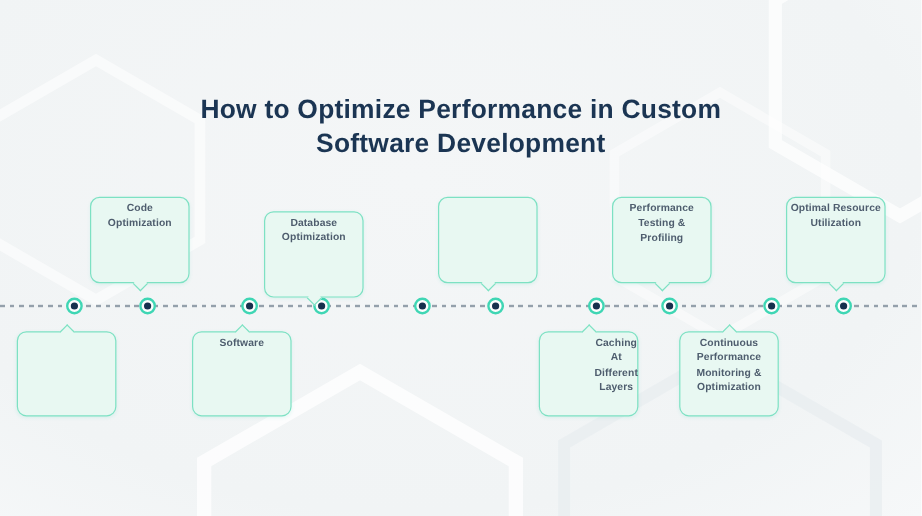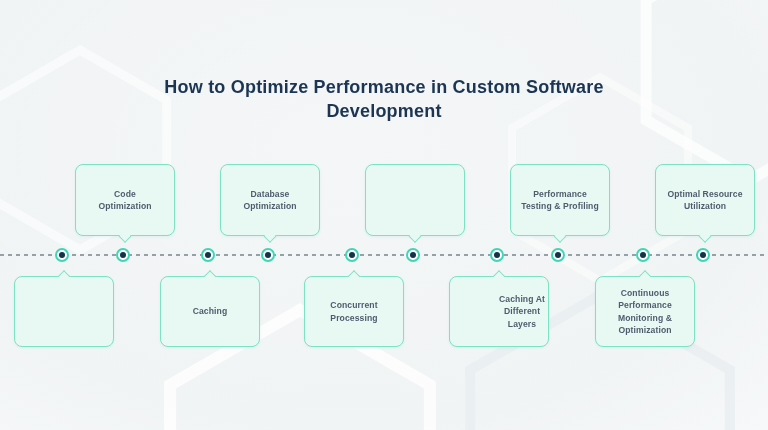--- a/index.html
+++ b/index.html
@@ -32,21 +32,21 @@
   }
 
   .title {
     position: absolute;
     top: 76px;
     left: 0;
     right: 0;
     margin: 0 auto;
     max-width: 500px;
     text-align: center;
-    font-size: 18px;
+    font-size: 22px;
     font-weight: bold;
     line-height: 1.32;
     letter-spacing: 0.2px;
     color: var(--title);
   }
 
   .timeline-line {
     position: absolute;
     top: 254px;
     left: 0;
@@ -72,27 +72,26 @@
     height: 6px;
     border-radius: 50%;
     background: var(--core);
   }
   .n1 { left: 55px; } .n2 { left: 116px; } .n3 { left: 201px; } .n4 { left: 261px; }
   .n5 { left: 345px; } .n6 { left: 406px; } .n7 { left: 490px; } .n8 { left: 551px; }
   .n9 { left: 636px; } .n10 { left: 696px; }
 
   .card {
     position: absolute;
-    width: 100px;
+    width: 83px;
     height: 72px;
     background: var(--card-fill);
     border: 1.5px solid var(--card-border);
     border-radius: 8px;
     display: flex;
-    align-items: center;
     justify-content: center;
     text-align: center;
     padding: 2px;
     box-shadow: 0 1px 3px rgba(63, 214, 180, 0.12);
   }
   .card .label {
     font-size: 8.6px;
     font-weight: bold;
     line-height: 1.45;
     color: var(--text);
@@ -113,22 +112,22 @@
     border-bottom: 1.5px solid var(--card-border);
   }
   .card.bottom .tail {
     top: -5.5px;
     border-left: 1.5px solid var(--card-border);
     border-top: 1.5px solid var(--card-border);
   }
 
   .card.top { top: 164px; }
   .card.bottom { top: 276px; height: 71px; }
-  .t1 { left: 75px; }  .t2 { left: 220px; } .t3 { left: 365px; } .t4 { left: 510px; } .t5 { left: 655px; }
-  .b1 { left: 14px; }  .b2 { left: 160px; } .b3 { left: 304px; } .b4 { left: 449px; padding-left: 48px; } .b5 { left: 595px; }
+  .t1 { left: 75px; }  .t2 { left: 220px; margin-top: 12px; } .t3 { left: 365px; } .t4 { left: 510px; } .t5 { left: 655px; }
+  .b1 { left: 14px; }  .b2 { left: 160px; } .b3 { left: 304px; } .b4 { left: 449px; padding-left: 48px; } .b5 { left: 566px; }
 </style>
 </head>
 <body>
 
 <div class="stage">
 
   <svg class="hexbg" viewBox="0 0 768 430" preserveAspectRatio="none" aria-hidden="true">
     <polygon points="429.9,535 300,610 170.1,535 170.1,385 300,310 429.9,385" fill="none" stroke="#ffffff" stroke-width="12" opacity="0.75"></polygon>
     <polygon points="729.9,520 600,595 470.1,520 470.1,370 600,295 729.9,370" fill="none" stroke="#e9edf0" stroke-width="10" opacity="0.8"></polygon>
     <polygon points="853.9,120 750,180 646.1,120 646.1,0 750,-60 853.9,0" fill="none" stroke="#ffffff" stroke-width="11" opacity="0.7"></polygon>
@@ -192,26 +191,21 @@
   <div class="card top t5">
     <span class="label">Optimal Resource
 Utilization</span>
     <span class="tail"></span>
   </div>
 
   <div class="card bottom b1">
     <span class="tail"></span>
   </div>
   <div class="card bottom b2">
-    <span class="label">Caching</span>
-    <span class="tail"></span>
-  </div>
-  <div class="card bottom b3">
-    <span class="label">Concurrent
-Processing</span>
+    <span class="label">Software</span>
     <span class="tail"></span>
   </div>
   <div class="card bottom b4">
     <span class="label">Caching At
 Different Layers</span>
     <span class="tail"></span>
   </div>
   <div class="card bottom b5">
     <span class="label">Continuous
 Performance

